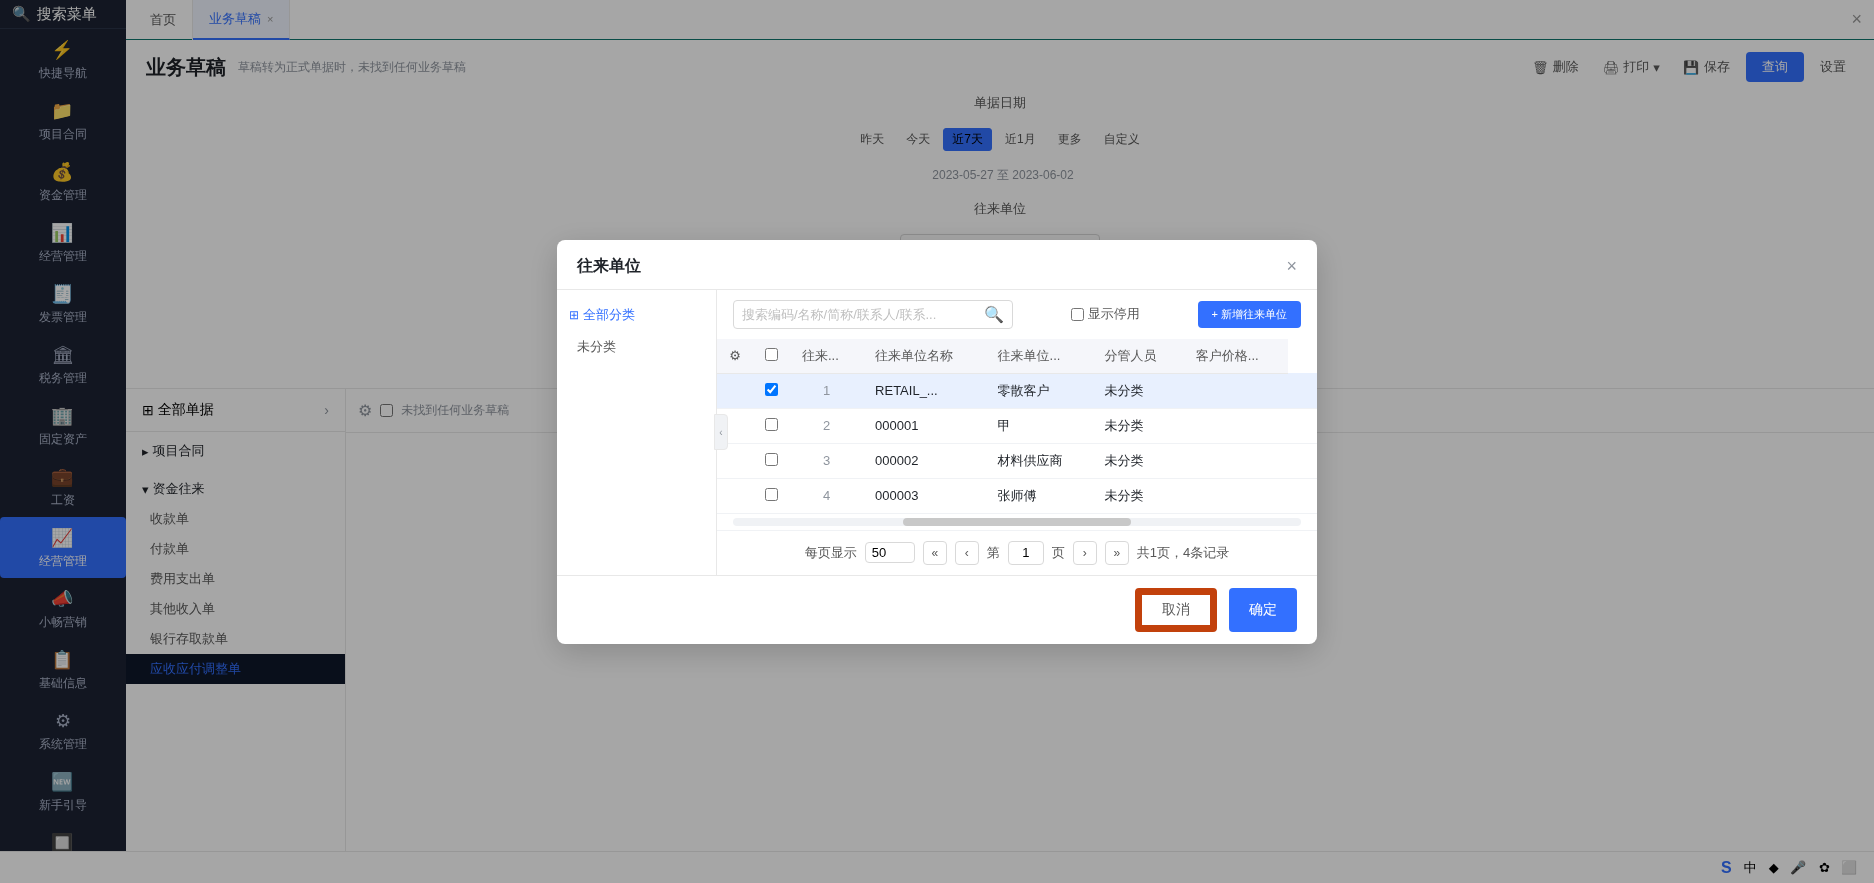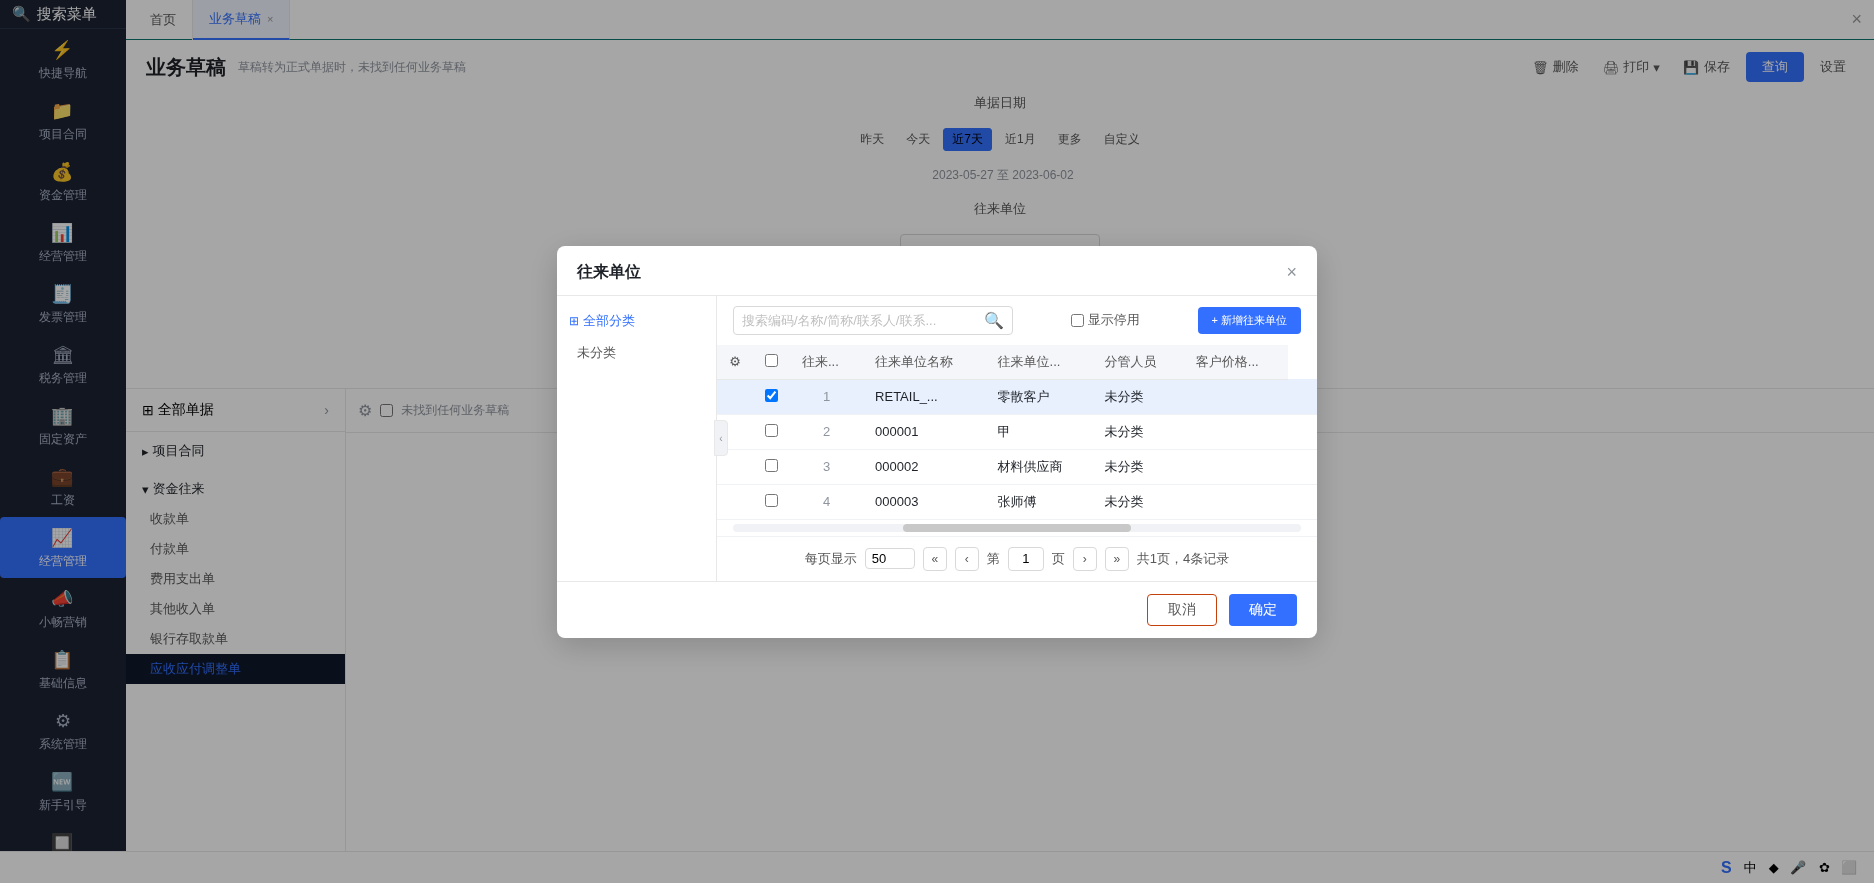--- a/index.html
+++ b/index.html
@@ -366,21 +366,21 @@
     
     .dialog-footer {
       display: flex;
       justify-content: flex-end;
       padding: 12px 20px;
       gap: 12px;
       border-top: 1px solid #e8e8e8;
     }
     .btn-cancel {
       background: #fff;
-      border: 1px solid #c2410c;
+      border: 7px solid #c2410c;
       border-radius: 4px;
       padding: 6px 20px;
       font-size: 14px;
       cursor: pointer;
       color: #595959;
     }
     .btn-confirm {
       background: #3370ff;
       color: #fff;
       border: none;

